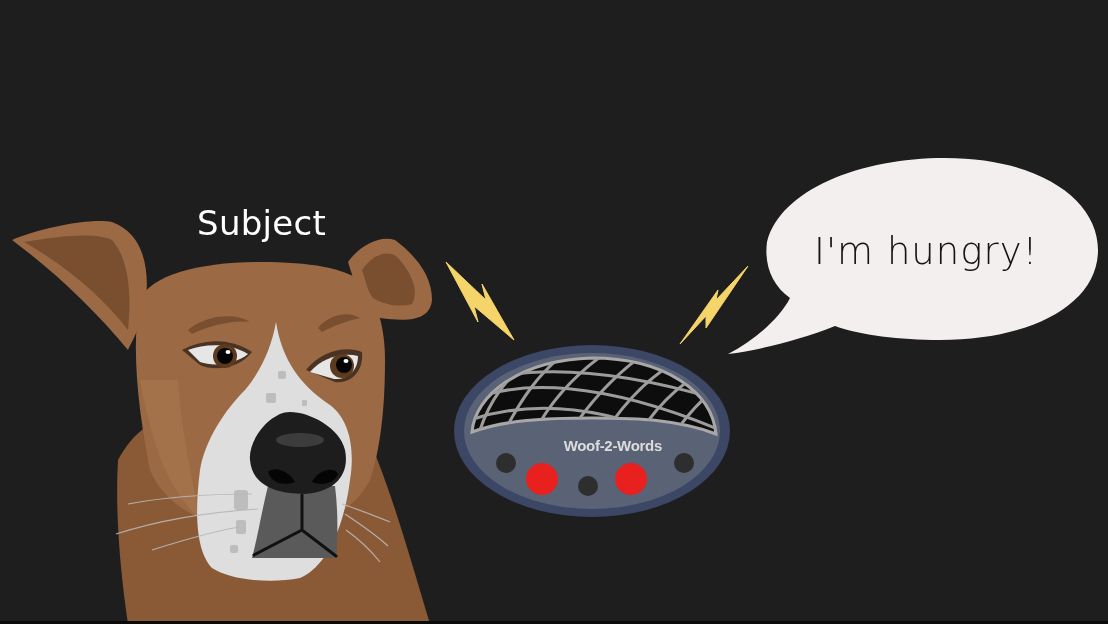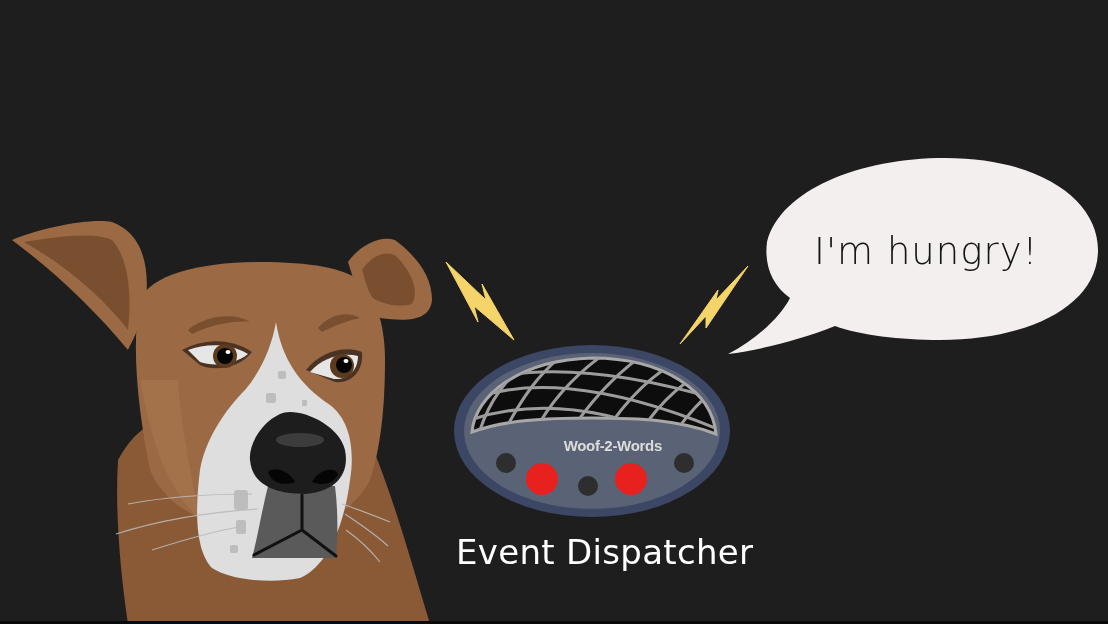--- a/index.html
+++ b/index.html
@@ -128,17 +128,17 @@
       <circle cx="588" cy="486" r="10" fill="#2e2e2e"></circle>
       <circle cx="631" cy="479" r="16" fill="#e8211f"></circle>
       <circle cx="684" cy="463" r="10" fill="#2e2e2e"></circle>
     </g>
 
     <g>
       <path d="M767 242 C 780 190, 860 158, 945 158 C 1040 158, 1098 200, 1098 250 C 1098 305, 1030 340, 940 340 C 900 340, 860 335, 835 326 C 800 340, 760 350, 728 354 C 755 340, 780 318, 790 298 C 772 285, 764 265, 767 242 Z" fill="#f3efee"></path>
     </g>
   </svg>
 
+  <div class="label subject-label">Subject</div>
   <div class="device-brand">Woof-2-Words</div>
-  <div class="label dispatcher-label">Event Dispatcher</div>
   <div class="bubble-text">I'm hungry!</div>
   <div class="bottom-line"></div>
 </div>
 
 </body></html>

